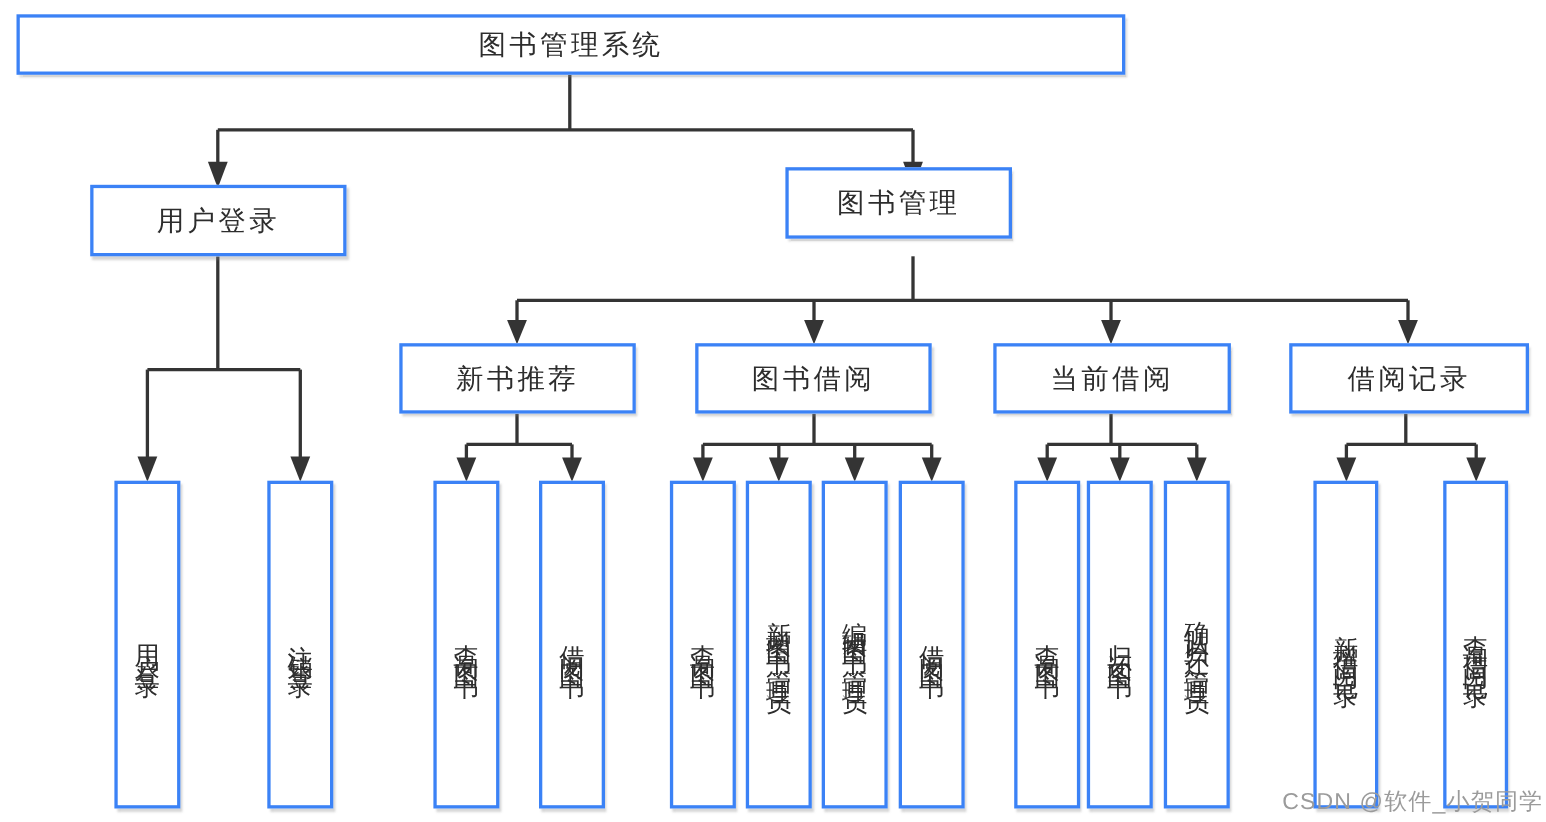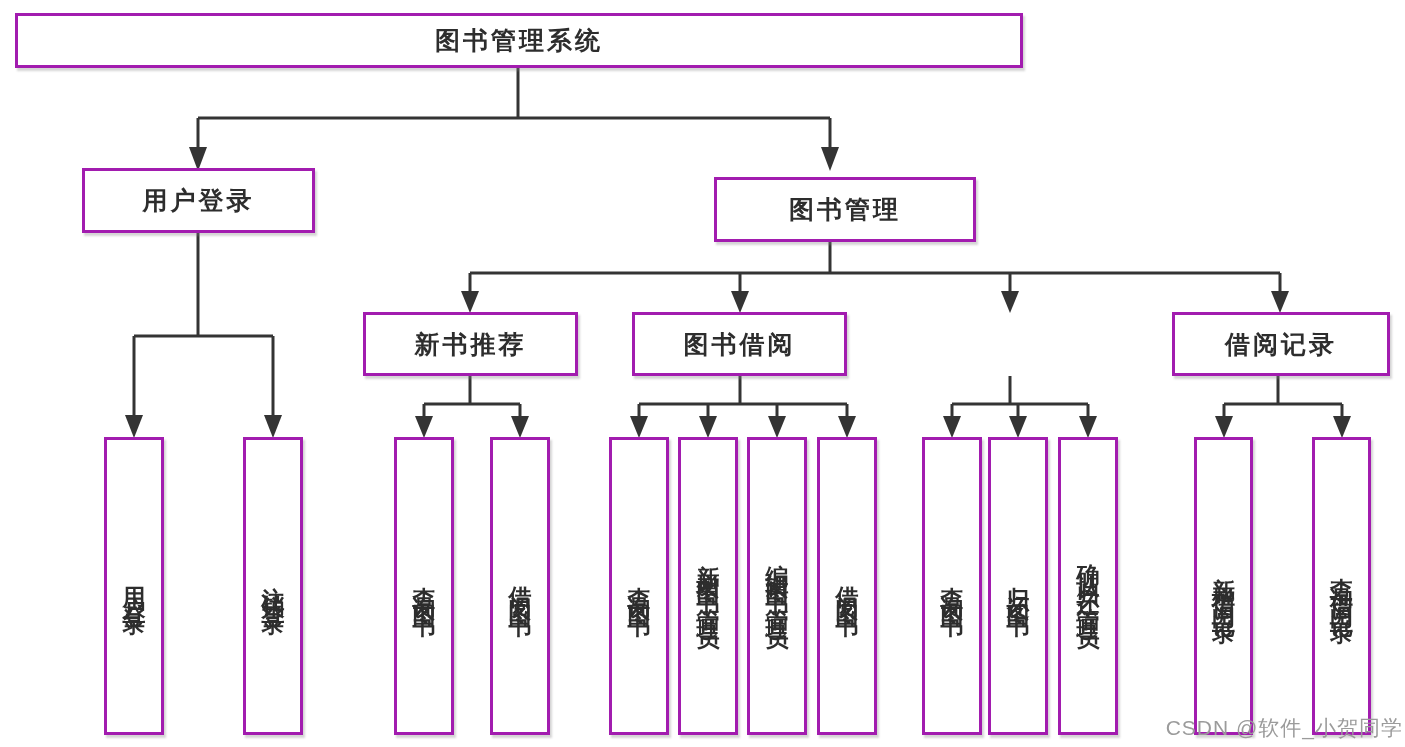--- a/index.html
+++ b/index.html
@@ -6,37 +6,36 @@
   .canvas{
     position:relative;
     width:1405px;height:747px;
     background:#ffffff;
     font-family:"Liberation Sans","DejaVu Sans",sans-serif;
     overflow:hidden;
   }
   .connectors{position:absolute;left:0;top:0;z-index:0;}
   .box{
     position:absolute;box-sizing:border-box;
-    background:#ffffff;border:3px solid #a21caf;
+    background:#ffffff;border:3px solid #3b82f6;
     display:flex;align-items:center;justify-content:center;
     color:#2d2d2d;z-index:1;
     box-shadow:2px 3px 2px rgba(135,135,135,0.35);
-    font-weight:bold;
   }
   .hlabel{font-size:25px;letter-spacing:3px;white-space:nowrap;}
   .leaf span{
     writing-mode:vertical-rl;text-orientation:mixed;
     font-size:23px;line-height:1.25;letter-spacing:9px;
     white-space:nowrap;
   }
   
   #n-root{left:15px;top:13px;width:1008px;height:55px;}
   
   #n-user{left:82px;top:168px;width:233px;height:65px;}
-  #n-mgmt{left:714px;top:177px;width:262px;height:65px;justify-content:center;}
+  #n-mgmt{left:714px;top:152px;width:206px;height:65px;justify-content:center;}
   
   #n-rec{left:363px;top:312px;width:215px;height:64px;}
   #n-bor{left:632px;top:312px;width:215px;height:64px;}
   #n-cur{left:903px;top:312px;width:216px;height:64px;}
   #n-his{left:1172px;top:312px;width:218px;height:64px;}
   
   .leaf{top:437px;width:60px;height:298px;}
   #lf-1{left:104px;}  #lf-2{left:243px;}
   #lf-3{left:394px;}  #lf-4{left:490px;}
   #lf-5{left:609px;}  #lf-6{left:678px;}
@@ -126,20 +125,23 @@
   <div class="box" id="n-mgmt">
     <span class="hlabel">图书管理</span>
   </div>
 
   <div class="box" id="n-bor">
     <span class="hlabel">图书借阅</span>
   </div>
   <div class="box" id="n-rec">
     <span class="hlabel">新书推荐</span>
   </div>
+  <div class="box" id="n-cur">
+    <span class="hlabel">当前借阅</span>
+  </div>
   <div class="box" id="n-his">
     <span class="hlabel">借阅记录</span>
   </div>
 
   <div class="box leaf" id="lf-1">
     <span>用户登录</span>
   </div>
   <div class="box leaf" id="lf-2">
     <span>注销登录</span>
   </div>

